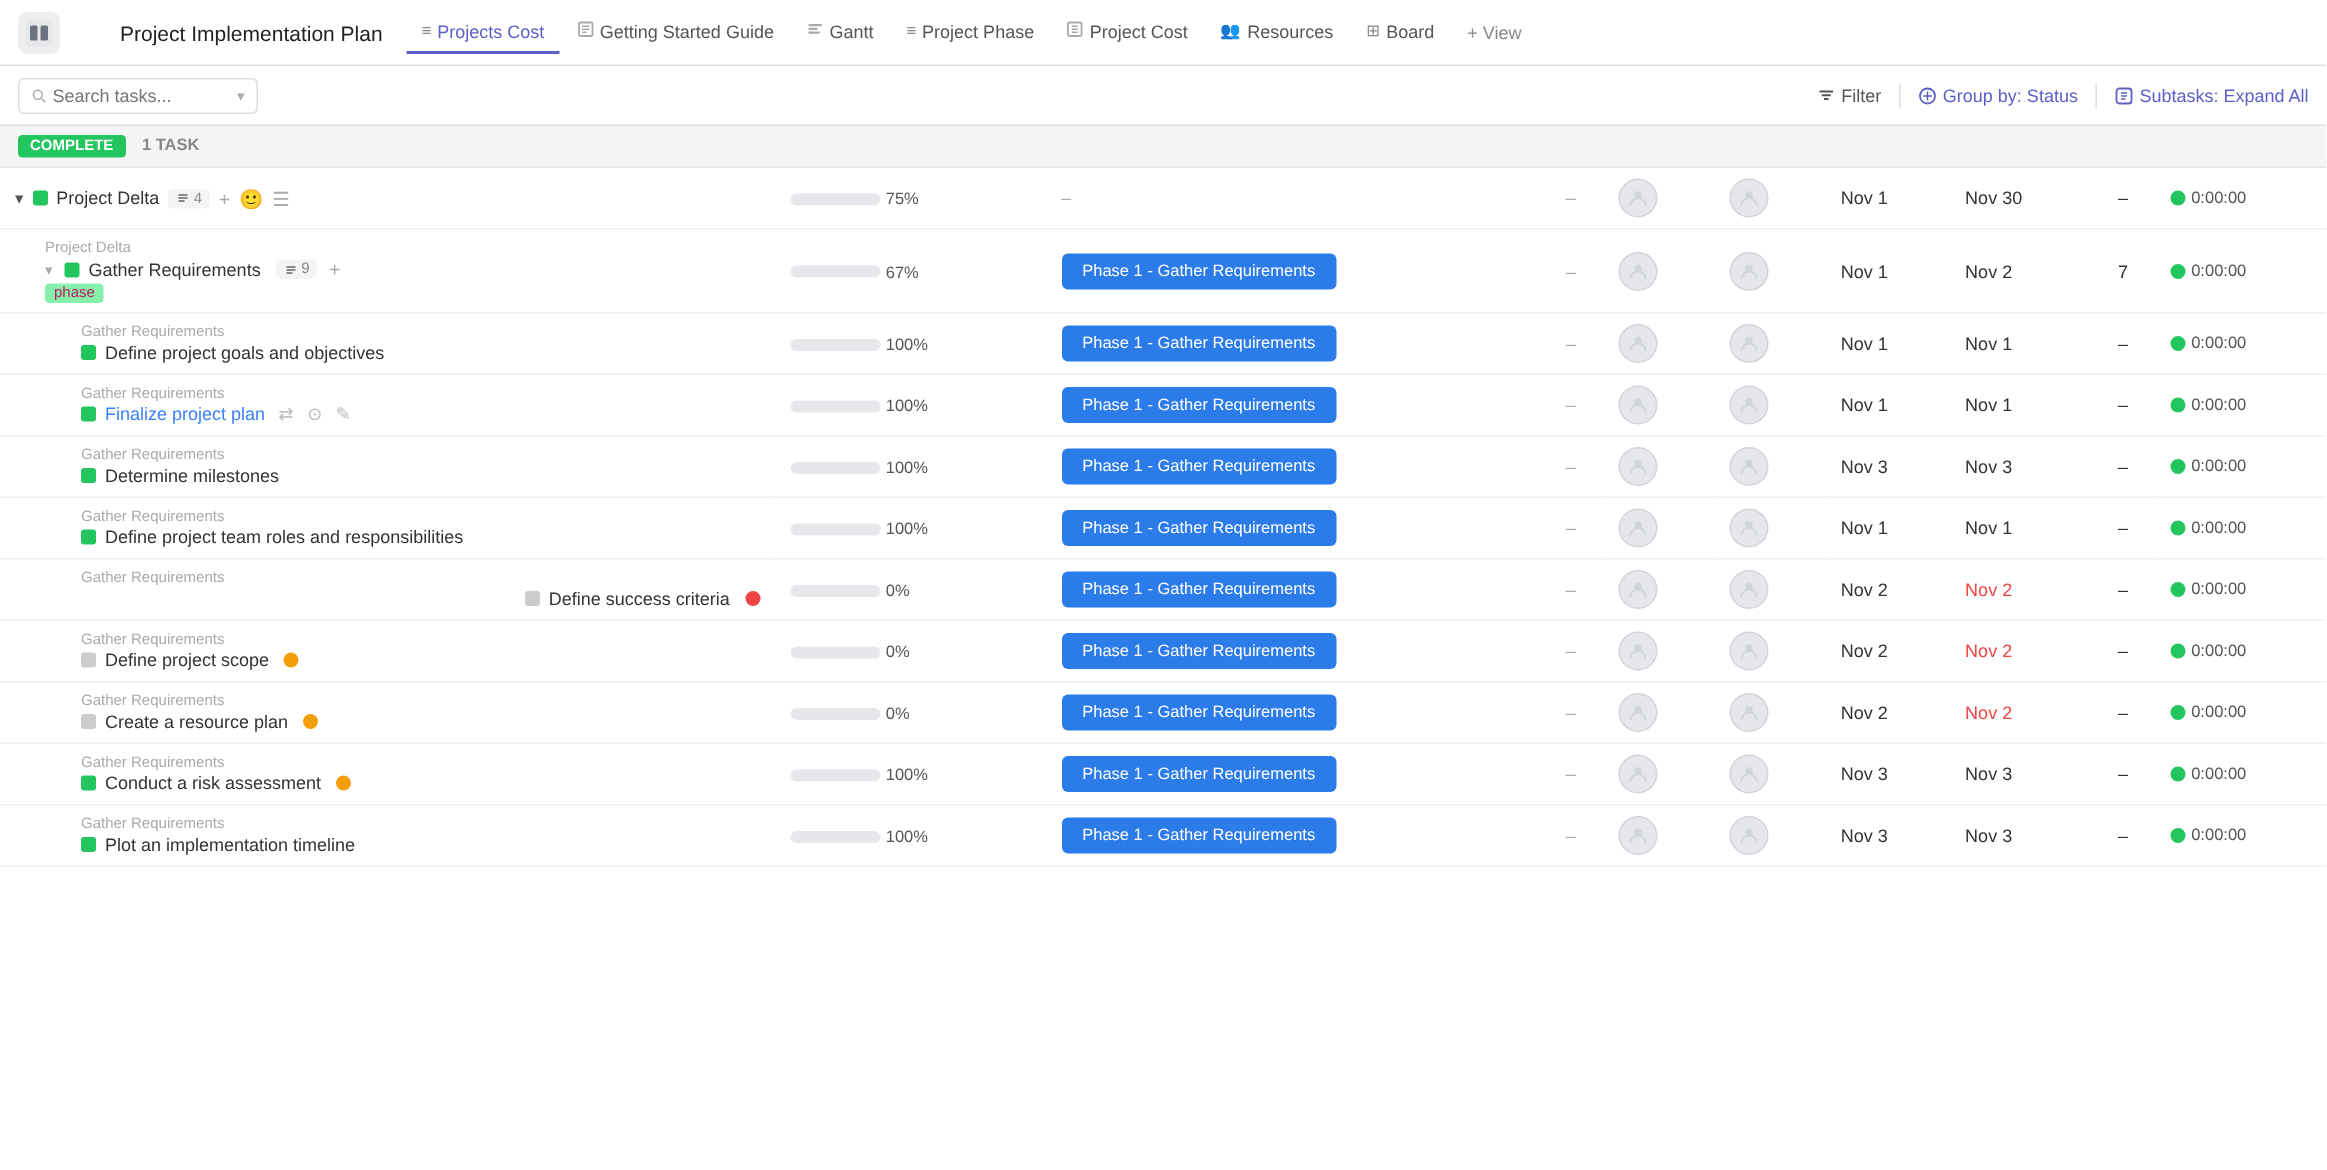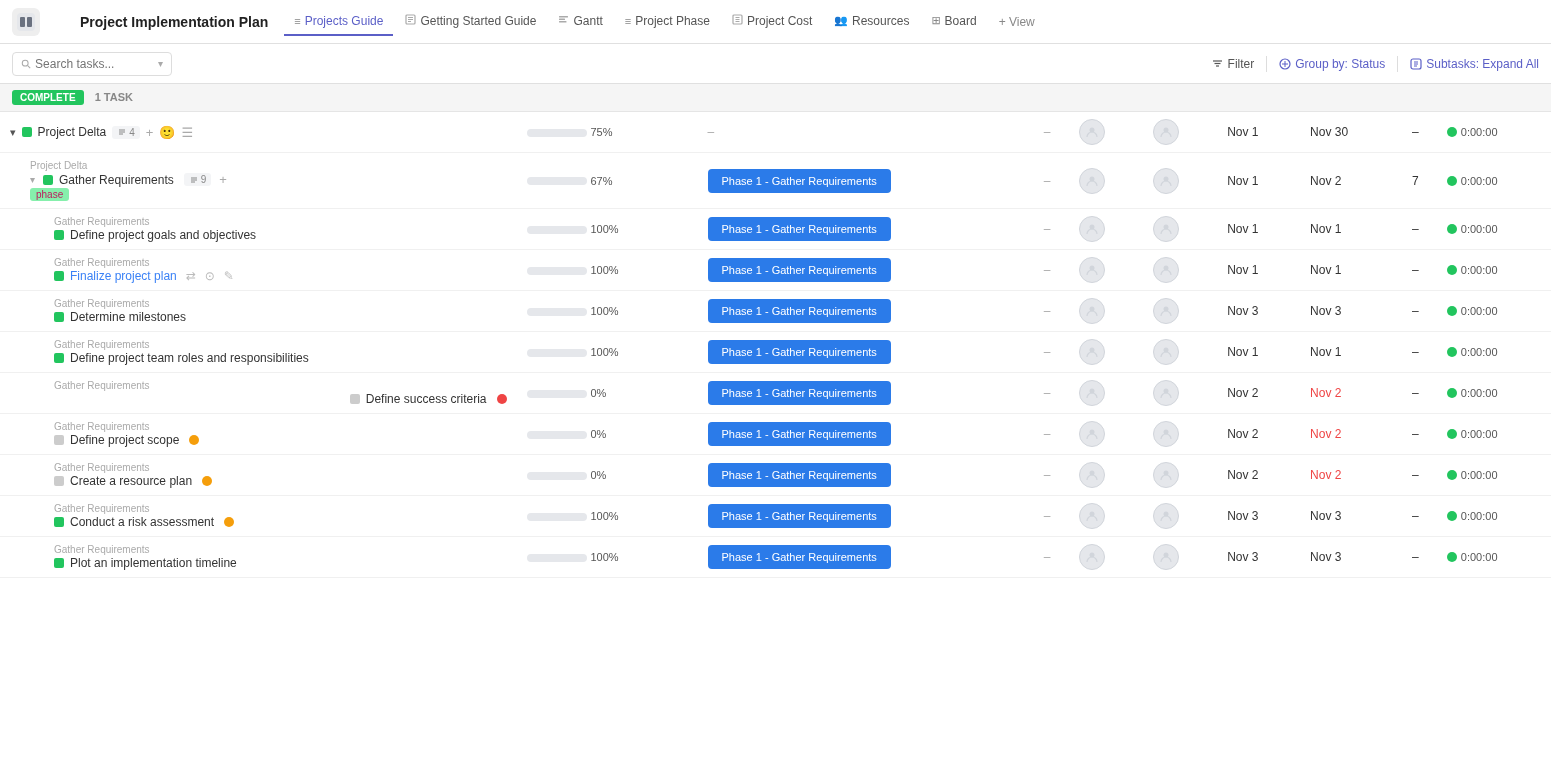--- a/index.html
+++ b/index.html
@@ -17,21 +17,21 @@
     }
     .app-icon {
       width: 28px; height: 28px;
       background: #eee;
       border-radius: 6px;
       display: flex; align-items: center; justify-content: center;
       font-size: 14px; font-weight: bold; color: #555;
       flex-shrink: 0;
     }
     .project-title {
-      font-size: 14px; font-weight: 700; color: #222;
+      font-size: 14px; font-weight: 400; color: #222;
       margin-right: 8px; white-space: nowrap; padding-left: 32px;
     }
     .nav-tabs {
       display: flex; align-items: center; gap: 2px;
       flex: 1;
     }
     .nav-tab {
       display: flex; align-items: center; gap: 4px;
       padding: 6px 10px;
       font-size: 12px; color: #555;
@@ -224,21 +224,21 @@
       <rect width="18" height="18" rx="4" fill="#e5e7eb"></rect>
       <rect x="3" y="4" width="5" height="10" rx="1" fill="#6b7280"></rect>
       <rect x="10" y="4" width="5" height="10" rx="1" fill="#6b7280"></rect>
     </svg>
   </div>
   <span class="project-title">Project Implementation Plan</span>
 
   <nav class="nav-tabs">
     <a class="nav-tab active">
       <span class="tab-icon">≡</span>
-      <span>Projects Guide</span>
+      <span>Projects Cost</span>
     </a>
     <a class="nav-tab">
       <span class="tab-icon">
         <svg width="11" height="11" viewBox="0 0 11 11" fill="none">
             <rect x="1" y="1" width="9" height="9" rx="1" stroke="#aaa" stroke-width="1.2"></rect>
             <line x1="3" y1="3.5" x2="8" y2="3.5" stroke="#aaa" stroke-width="1"></line>
             <line x1="3" y1="5.5" x2="8" y2="5.5" stroke="#aaa" stroke-width="1"></line>
             <line x1="3" y1="7.5" x2="6" y2="7.5" stroke="#aaa" stroke-width="1"></line>
           </svg>
       </span>

